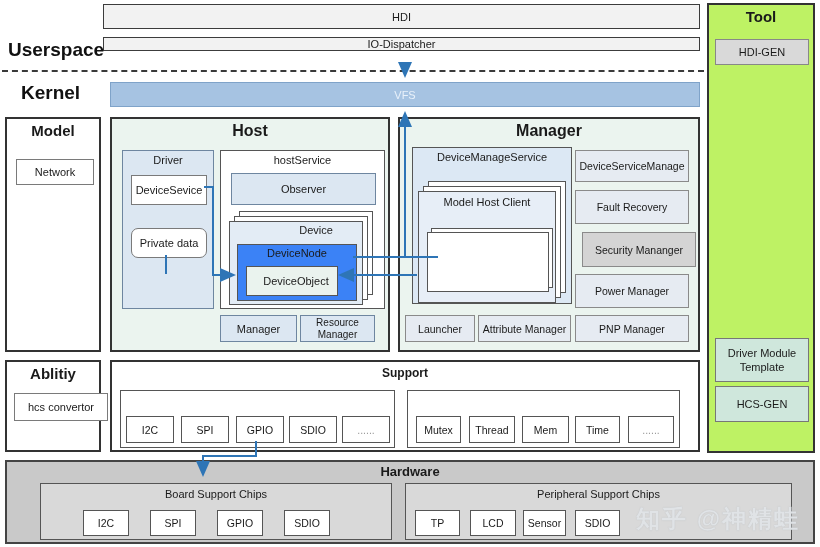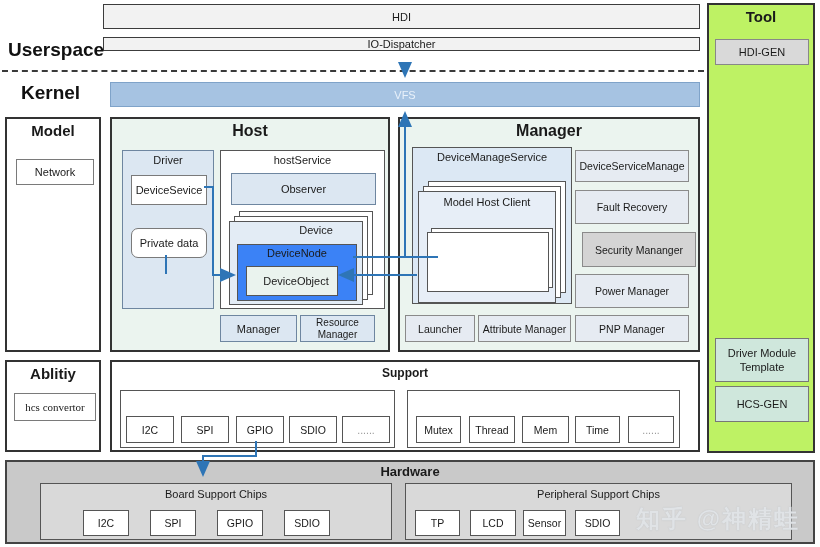--- a/index.html
+++ b/index.html
@@ -49,21 +49,21 @@
       <span>VFS</span>
     </div>
 
   <div class="abs panel" style="left:5px;top:117px;width:96px;height:235px;">
     <div class="panel-title">Model</div>
     <div class="abs cbox whitebox" style="left:9px;top:40px;width:78px;height:26px;">Network</div>
   </div>
 
   <div class="abs panel" style="left:5px;top:360px;width:96px;height:92px;">
     <div class="panel-title">Ablitiy</div>
-    <div class="abs cbox whitebox" style="left:7px;top:31px;width:82px;height:28px;font-family:Liberation Serif, serif;">hcs convertor</div>
+    <div class="abs cbox whitebox" style="left:7px;top:31px;width:94px;height:28px;">hcs convertor</div>
   </div>
 
   <div class="abs panel green-sec" style="left:110px;top:117px;width:280px;height:235px;">
     <div class="panel-title" style="font-size:16px;">Host</div>
 
     <div class="abs bluebox" style="left:10px;top:31px;width:92px;height:159px;">
       <div class="panel-title smallTitle" style="font-weight:normal;">Driver</div>
       <div class="abs cbox whitebox" style="left:8px;top:24px;width:76px;height:30px;">DeviceSevice</div>
       <div class="abs cbox whitebox" style="left:8px;top:77px;width:76px;height:30px;border-radius:7px;">Private data</div>
     </div>

